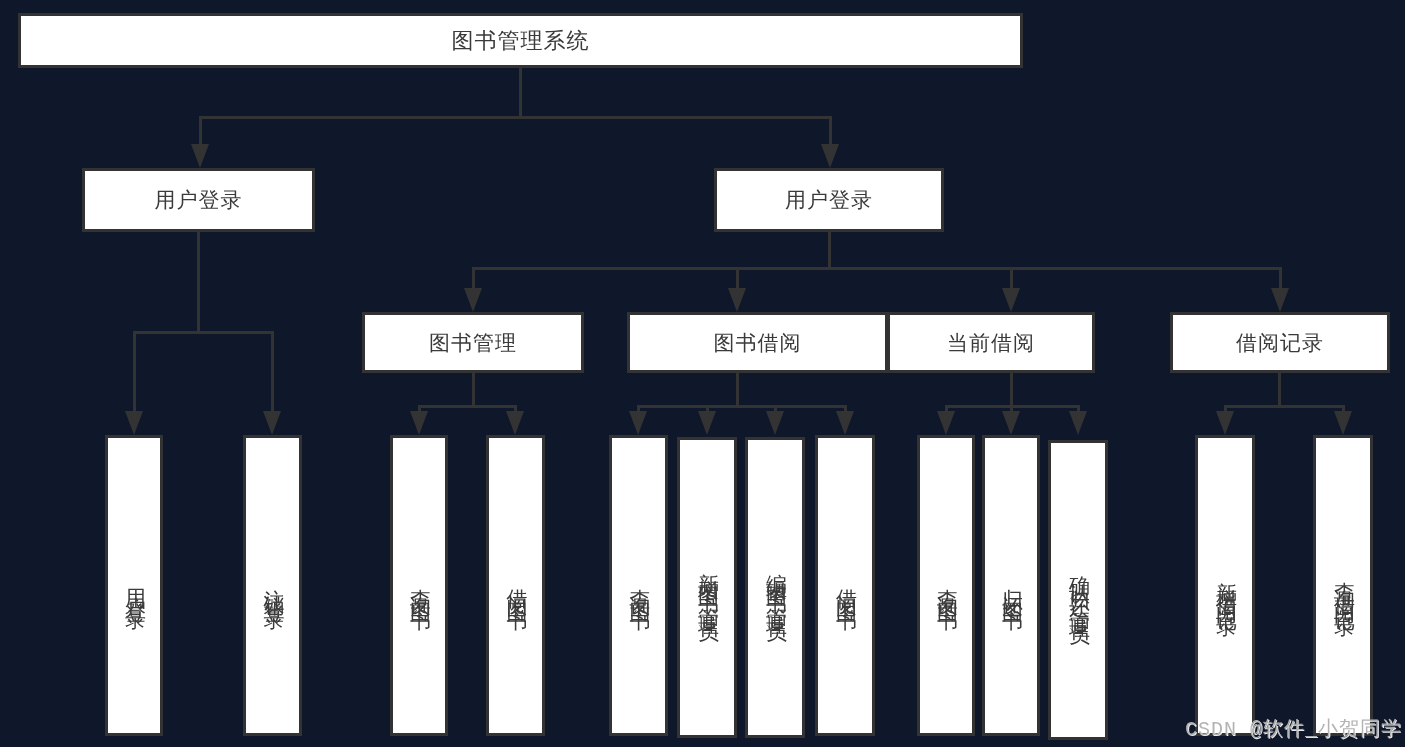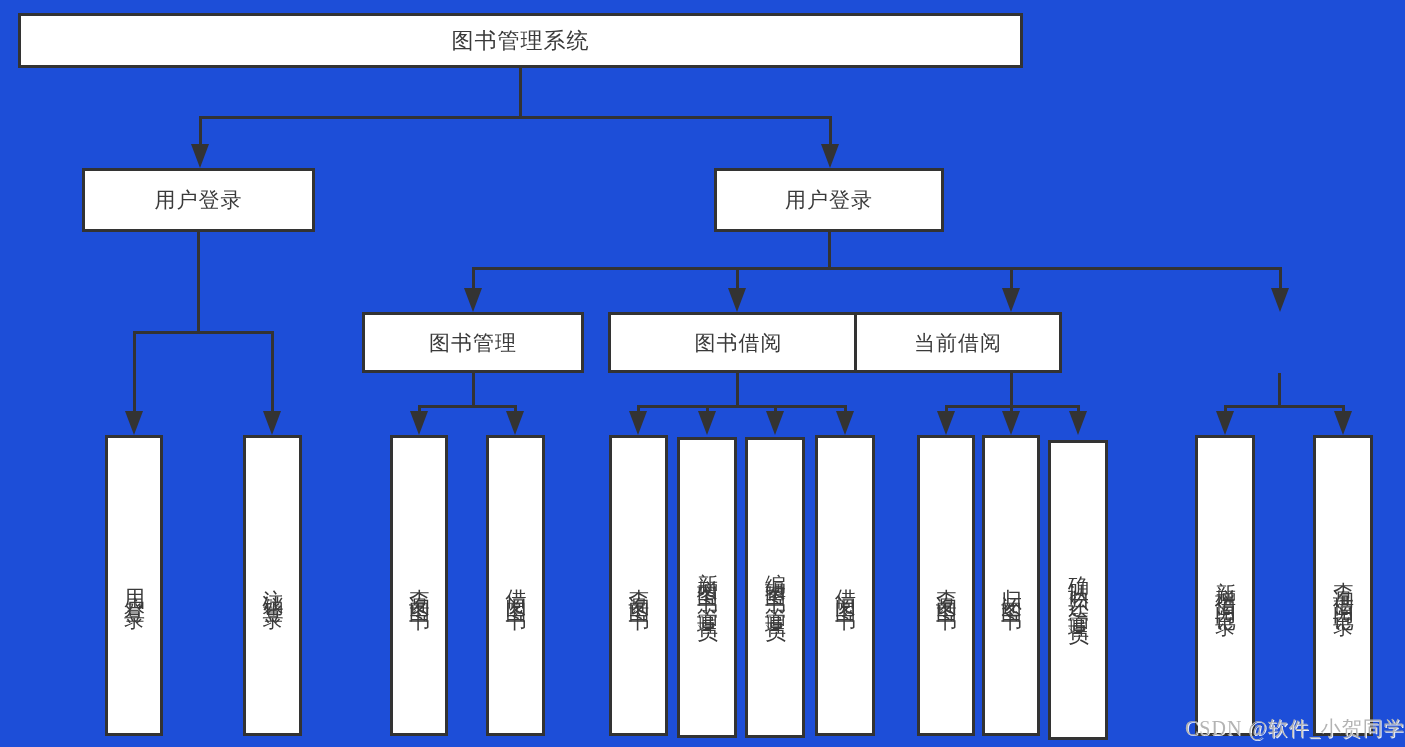--- a/index.html
+++ b/index.html
@@ -1,18 +1,18 @@
 <!DOCTYPE html>
 <html><head>
 <meta charset="utf-8">
 <style>
   html,body { margin:0; padding:0; background:#ffffff; }
   .canvas {
-    position:relative; width:1405px; height:747px; background:#1d4ed8;
-    font-family:Liberation Serif, serif; overflow:hidden;
+    position:relative; width:1405px; height:747px; background:#0f172a;
+    font-family:Liberation Mono, monospace; overflow:hidden;
   }
   .box {
     position:absolute; box-sizing:border-box;
     border:3px solid #333333; background:#ffffff;
     display:flex; align-items:center; justify-content:center;
     color:#3a3a3a; font-size:21px; letter-spacing:1px; text-align:center;
   }
   .root-box { font-size:22px; }
   .vbox {
     writing-mode:vertical-rl; text-orientation:upright;
@@ -60,22 +60,23 @@
   <div class="vline" style="left:472px;top:267px;width:3px;height:24px"></div>
   <div class="tri" style="left:464px;top:288px"></div>
   <div class="vline" style="left:736px;top:267px;width:3px;height:24px"></div>
   <div class="tri" style="left:728px;top:288px"></div>
   <div class="vline" style="left:1010px;top:267px;width:3px;height:24px"></div>
   <div class="tri" style="left:1002px;top:288px"></div>
   <div class="vline" style="left:1279px;top:267px;width:3px;height:24px"></div>
   <div class="tri" style="left:1271px;top:288px"></div>
 
   <div class="box" style="left:362px;top:312px;width:222px;height:61px">图书管理</div>
-  <div class="box" style="left:608px;top:312px;width:261px;height:61px">图书借阅</div>
-  <div class="box" style="left:854px;top:312px;width:208px;height:61px">当前借阅</div>
+  <div class="box" style="left:627px;top:312px;width:261px;height:61px">图书借阅</div>
+  <div class="box" style="left:887px;top:312px;width:208px;height:61px">当前借阅</div>
+  <div class="box" style="left:1170px;top:312px;width:220px;height:61px">借阅记录</div>
 
   <div class="vline" style="left:472px;top:373px;width:3px;height:35px"></div>
   <div class="hline" style="left:418px;top:405px;width:99px;height:3px"></div>
   <div class="vline" style="left:418px;top:405px;width:3px;height:9px"></div>
   <div class="tri" style="left:410px;top:411px"></div>
   <div class="vline" style="left:514px;top:405px;width:3px;height:9px"></div>
   <div class="tri" style="left:506px;top:411px"></div>
 
   <div class="vline" style="left:736px;top:373px;width:3px;height:35px"></div>
   <div class="hline" style="left:637px;top:405px;width:209px;height:3px"></div>

